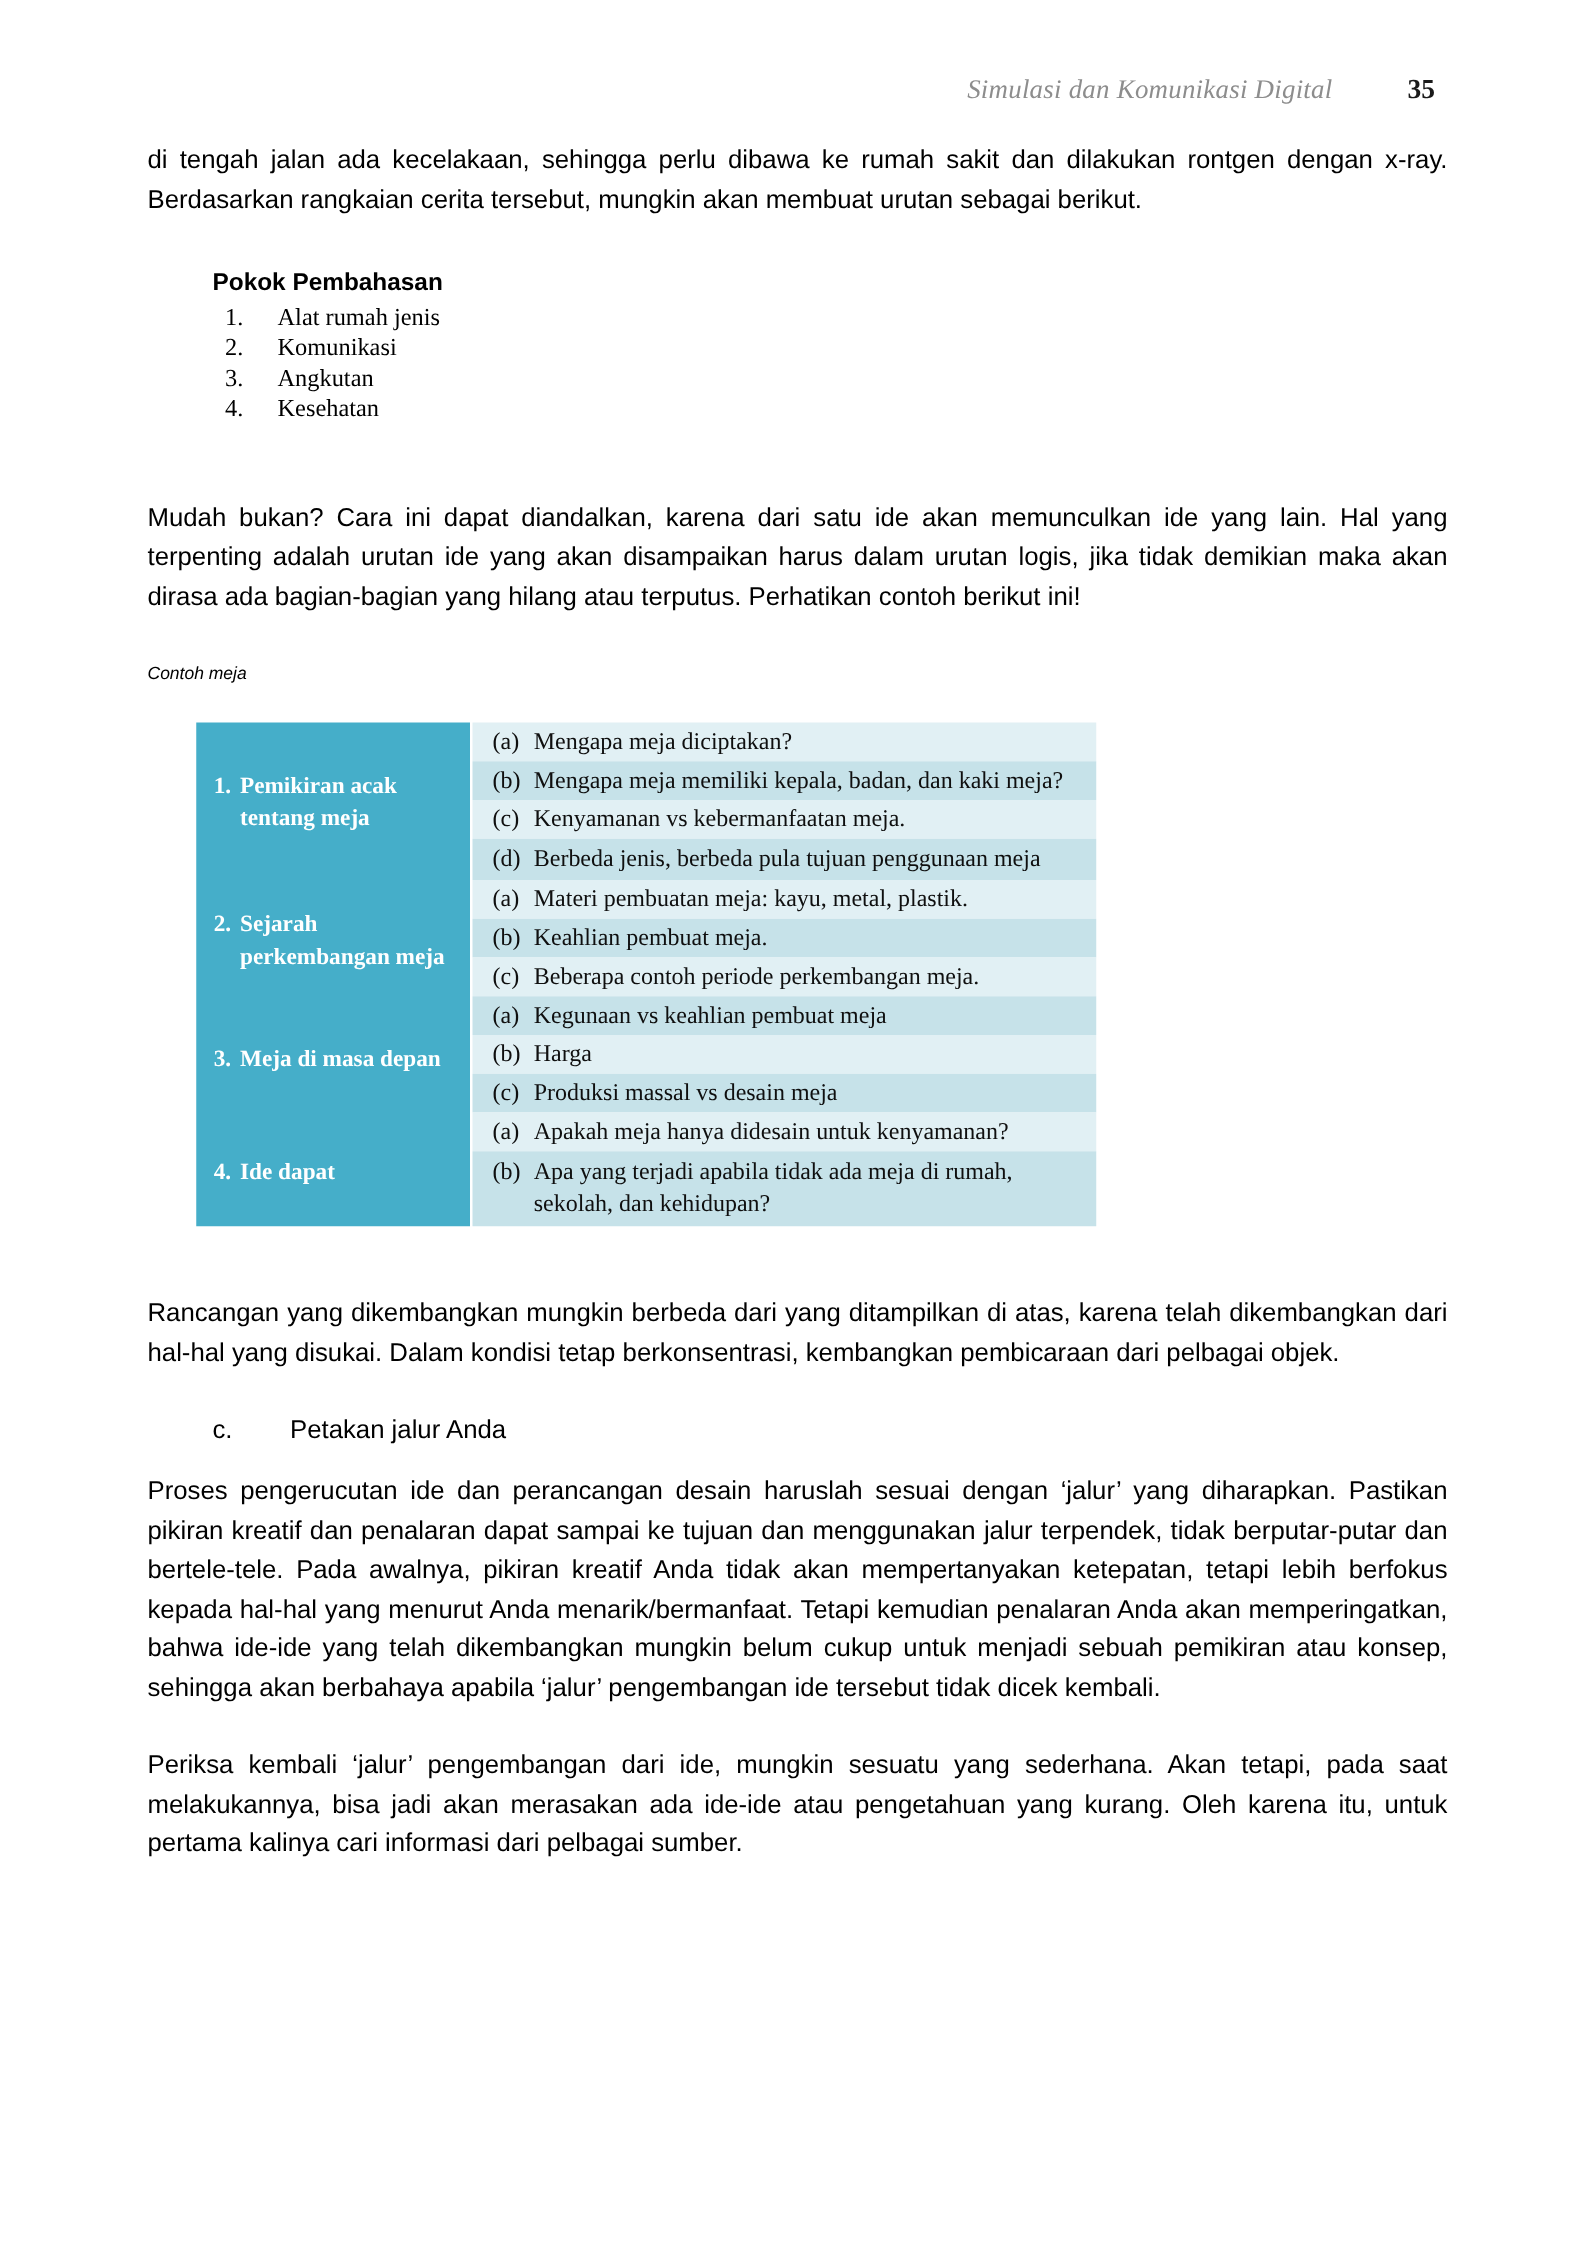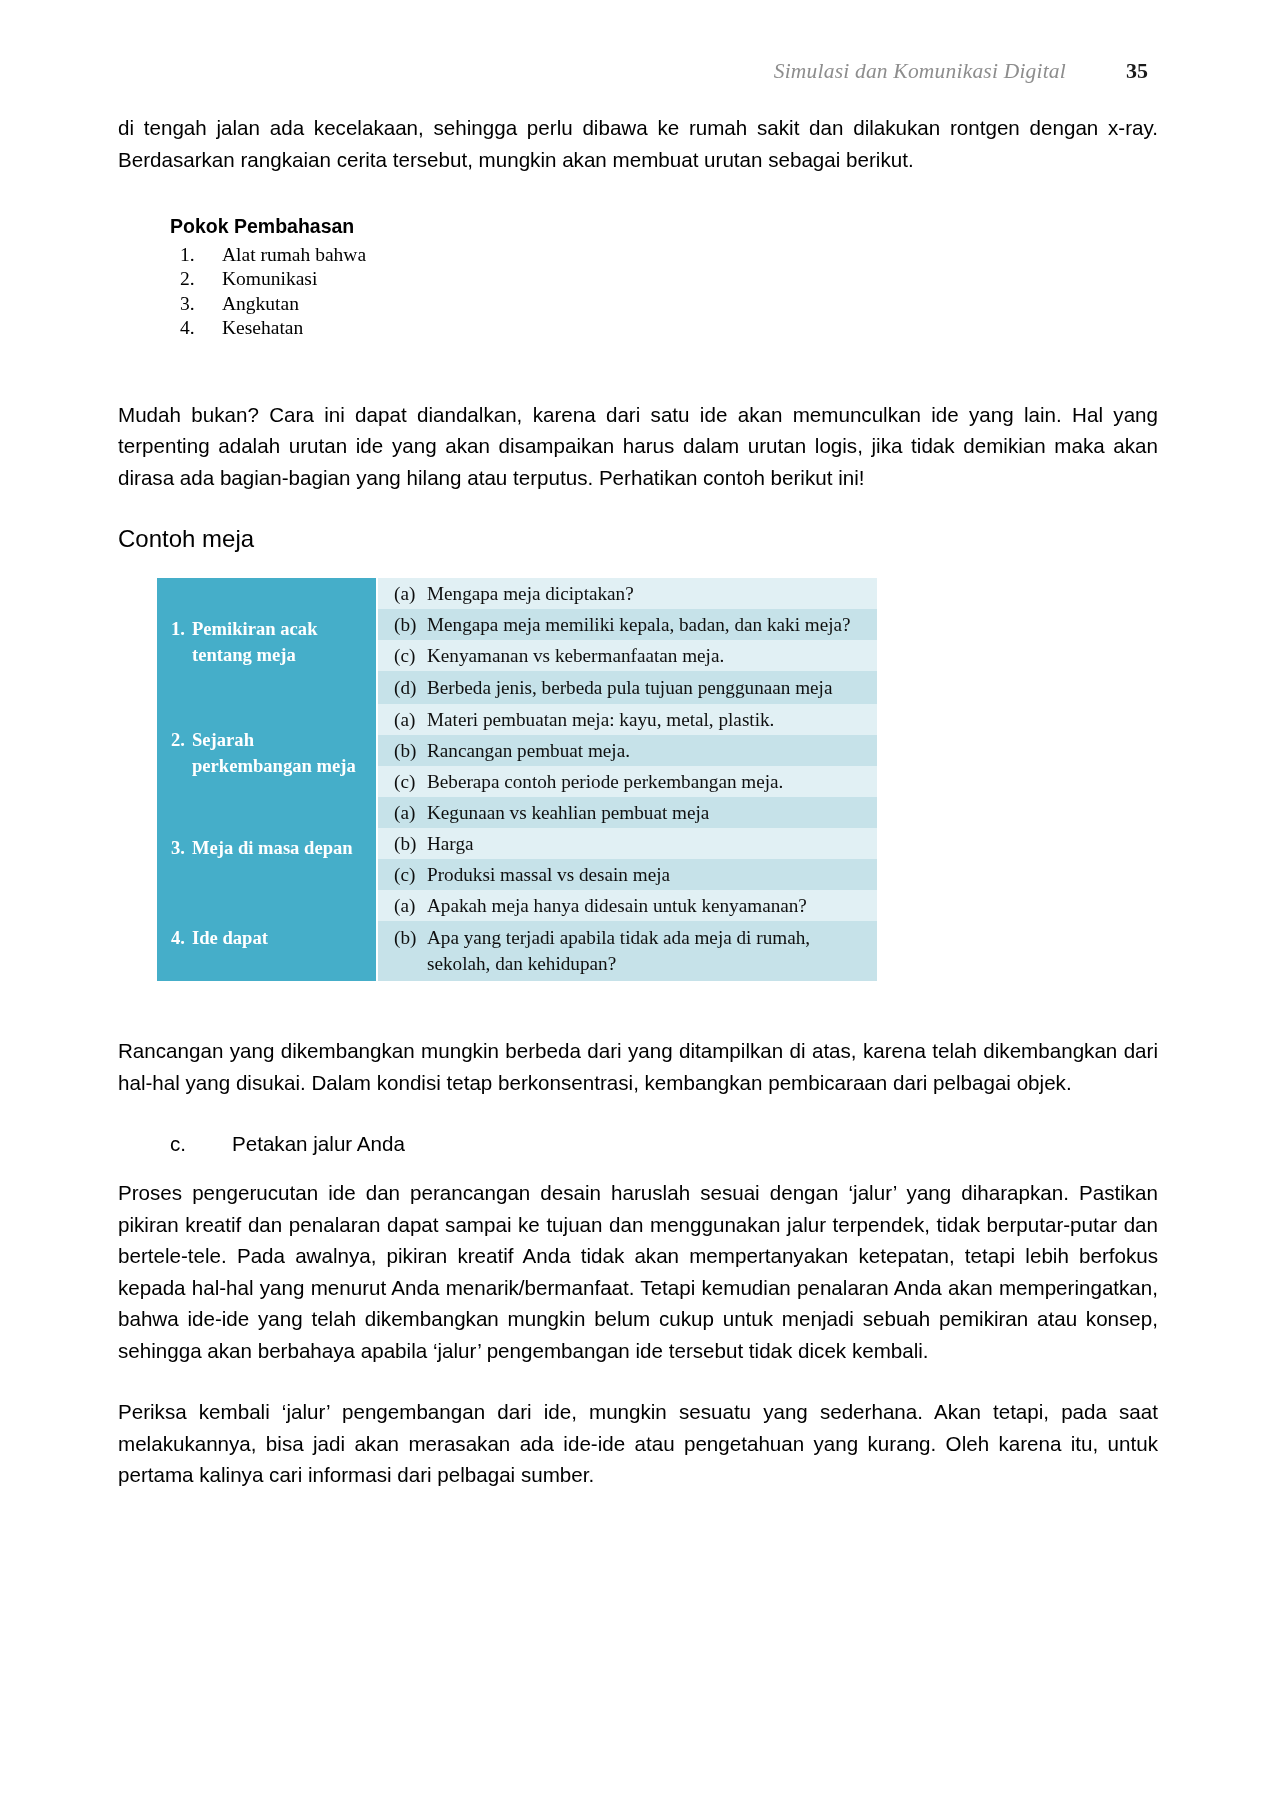--- a/index.html
+++ b/index.html
@@ -103,23 +103,24 @@
   ol.pokok-list li .num {
     position: absolute;
     left: 10px;
     width: 34px;
     text-align: left;
   }
 
   
   .contoh-label {
     font-family: "Liberation Sans", sans-serif;
-    font-size: 24px;
+    font-size: 14px;
     line-height: 31px;
     margin: 0;
+    font-style: italic;
   }
 
   
   .idea-table {
     margin-top: 24px;
     margin-left: 39px;
     width: 720px;
     display: flex;
     align-items: stretch;
     background: #ffffff;
@@ -209,21 +210,21 @@
     <span class="header-pageno">35</span>
   </div>
 
   <div class="content">
 
     <p class="body lead">di tengah jalan ada kecelakaan, sehingga perlu dibawa ke rumah sakit dan dilakukan rontgen dengan x-ray. Berdasarkan rangkaian cerita tersebut, mungkin akan membuat urutan sebagai berikut.</p>
 
     <div class="pokok-block">
       <div class="pokok-title">Pokok Pembahasan</div>
       <ol class="pokok-list">
-        <li><span class="num">1.</span><span>Alat rumah bahwa</span></li>
+        <li><span class="num">1.</span><span>Alat rumah jenis</span></li>
         <li><span class="num">2.</span><span>Komunikasi</span></li>
         <li><span class="num">3.</span><span>Angkutan</span></li>
         <li><span class="num">4.</span><span>Kesehatan</span></li>
       </ol>
     </div>
 
     <div class="gap-lg"></div>
     <div style="height:14px"></div>
 
     <p class="body">Mudah bukan? Cara ini dapat diandalkan, karena dari satu ide akan memunculkan ide yang lain. Hal yang terpenting adalah urutan ide yang akan disampaikan harus dalam urutan logis, jika tidak demikian maka akan dirasa ada bagian-bagian yang hilang atau terputus. Perhatikan contoh berikut ini!</p>
@@ -273,21 +274,21 @@
         <div class="item-cell tone-a h-31">
             <div class="item-inner"><span class="item-mark">(c)</span><span>Kenyamanan vs kebermanfaatan meja.</span></div>
           </div>
         <div class="item-cell tone-b h-33">
             <div class="item-inner"><span class="item-mark">(d)</span><span>Berbeda jenis, berbeda pula tujuan penggunaan meja</span></div>
           </div>
         <div class="item-cell tone-a h-31">
             <div class="item-inner"><span class="item-mark">(a)</span><span>Materi pembuatan meja: kayu, metal, plastik.</span></div>
           </div>
         <div class="item-cell tone-b h-31">
-            <div class="item-inner"><span class="item-mark">(b)</span><span>Rancangan pembuat meja.</span></div>
+            <div class="item-inner"><span class="item-mark">(b)</span><span>Keahlian pembuat meja.</span></div>
           </div>
         <div class="item-cell tone-a h-31">
             <div class="item-inner"><span class="item-mark">(c)</span><span>Beberapa contoh periode perkembangan meja.</span></div>
           </div>
         <div class="item-cell tone-b h-31">
             <div class="item-inner"><span class="item-mark">(a)</span><span>Kegunaan vs keahlian pembuat meja</span></div>
           </div>
         <div class="item-cell tone-a h-31">
             <div class="item-inner"><span class="item-mark">(b)</span><span>Harga</span></div>
           </div>

